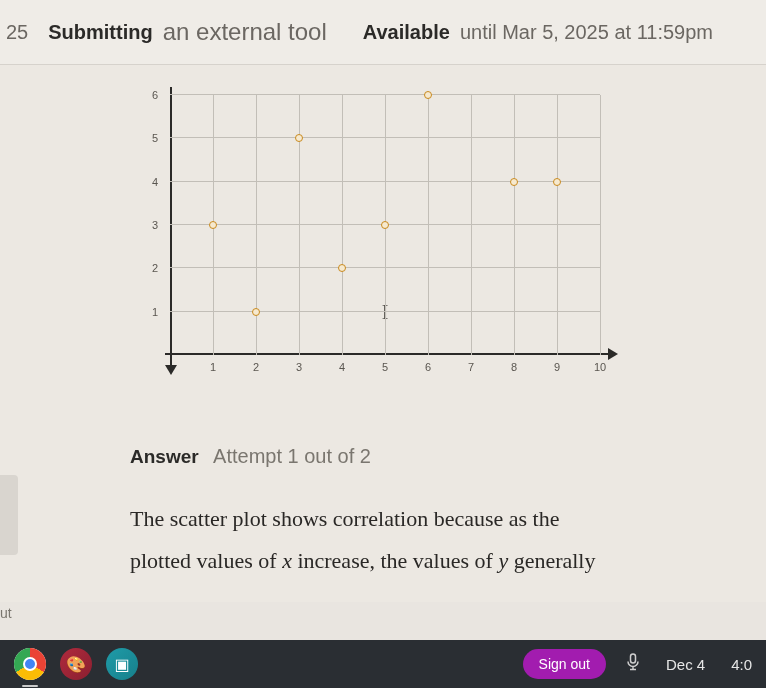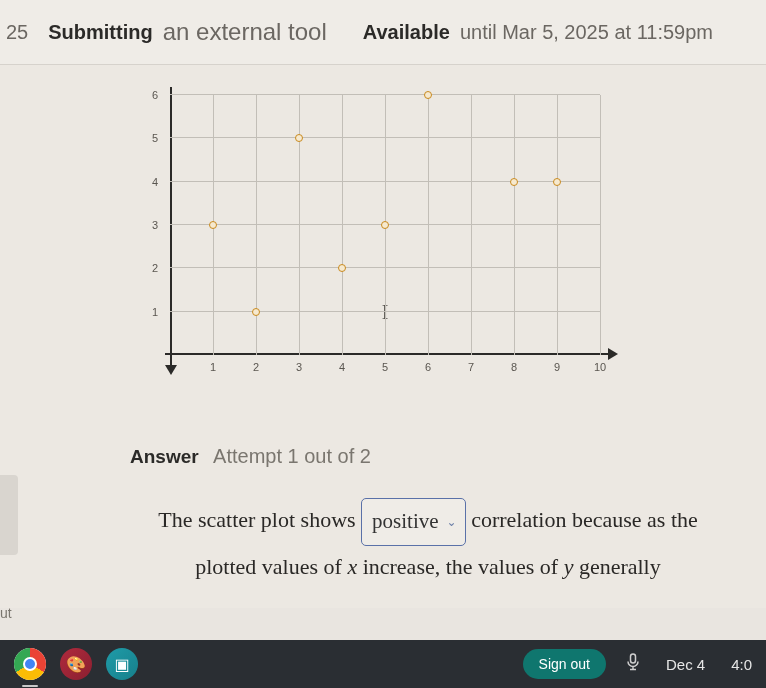--- a/index.html
+++ b/index.html
@@ -146,21 +146,20 @@
       font-size: 20px;
       color: #7a766f;
       margin-left: 10px;
     }
     .q-text {
       font-family: Georgia, 'Times New Roman', serif;
       font-size: 22px;
       color: #2a2826;
       margin-top: 30px;
       line-height: 1.9;
-      text-align: center;
     }
     .correlation-select {
       display: inline-flex;
       align-items: center;
       border: 1.5px solid #5a71a8;
       border-radius: 5px;
       padding: 3px 8px 3px 10px;
       font-family: Georgia, serif;
       font-size: 21px;
       color: #333;
@@ -220,21 +219,21 @@
       left: 8px;
       right: 8px;
       height: 2.5px;
       background: #c9c9c9;
       border-radius: 2px;
     }
     .palette-ic { background: linear-gradient(135deg, #b02a3d, #8a1f30); }
     .video-ic { background: linear-gradient(135deg, #1f9ba8, #17808b); }
     .tb-spacer { flex: 1; }
     .signout-pill {
-      background: #0f766e;
+      background: #a21caf;
       color: #fff;
       border-radius: 18px;
       padding: 7px 16px;
       font-size: 14px;
       font-weight: 500;
     }
     .mic-ic {
       color: #cfcfcf;
       font-size: 16px;
       padding: 0 6px;
@@ -317,24 +316,20 @@
       </div>
   </div>
 
   <div class="answer-section">
     <div>
       <span class="answer-label">Answer</span>
       <span class="attempt-label">Attempt 1 out of 2</span>
     </div>
     <div class="q-text">
       <span>The scatter plot shows</span>
-      <span class="correlation-select">
-        <span>positive</span>
-        <span class="chev">⌄</span>
-      </span>
       <span>correlation because as the</span>
       <br>
       <span>plotted values of</span>
       <span class="math-it">x</span>
       <span>increase, the values of</span>
       <span class="math-it">y</span>
       <span>generally</span>
     </div>
   </div>
 </div>

